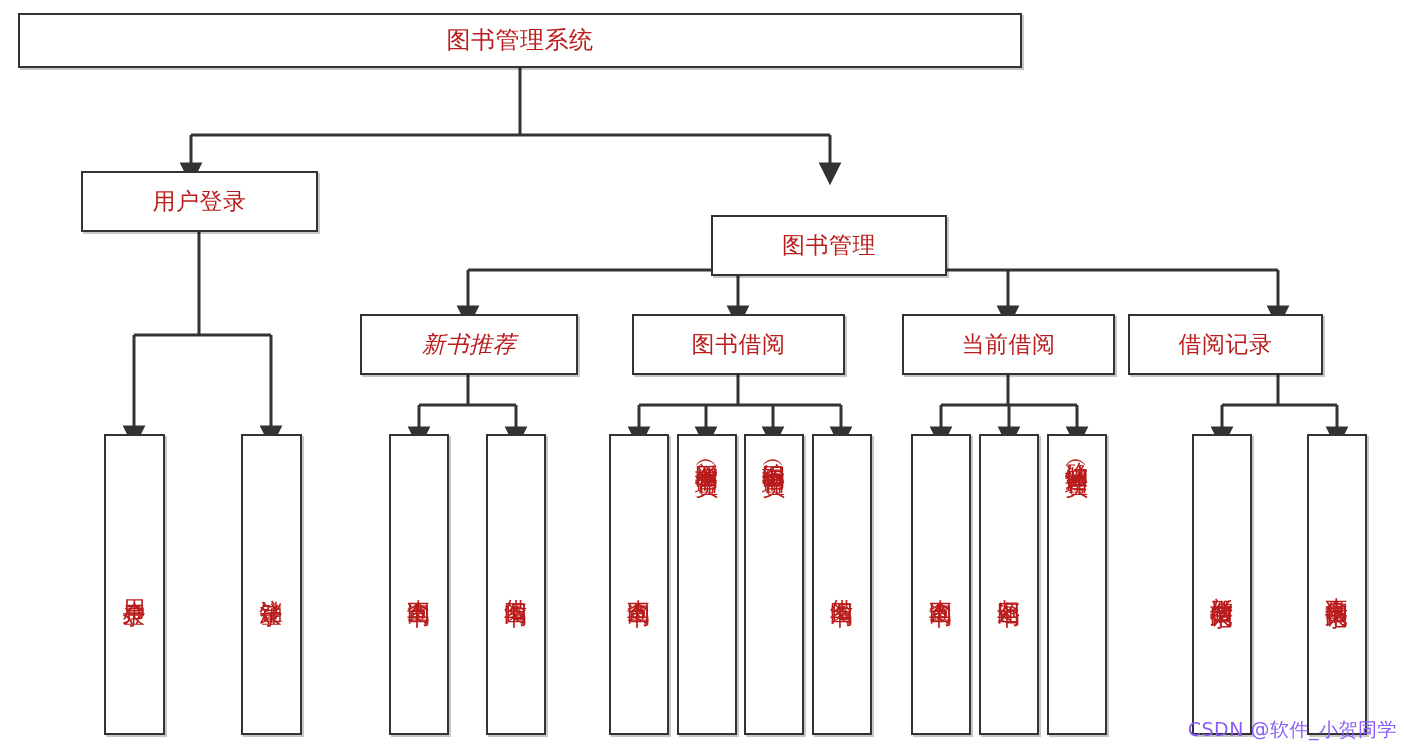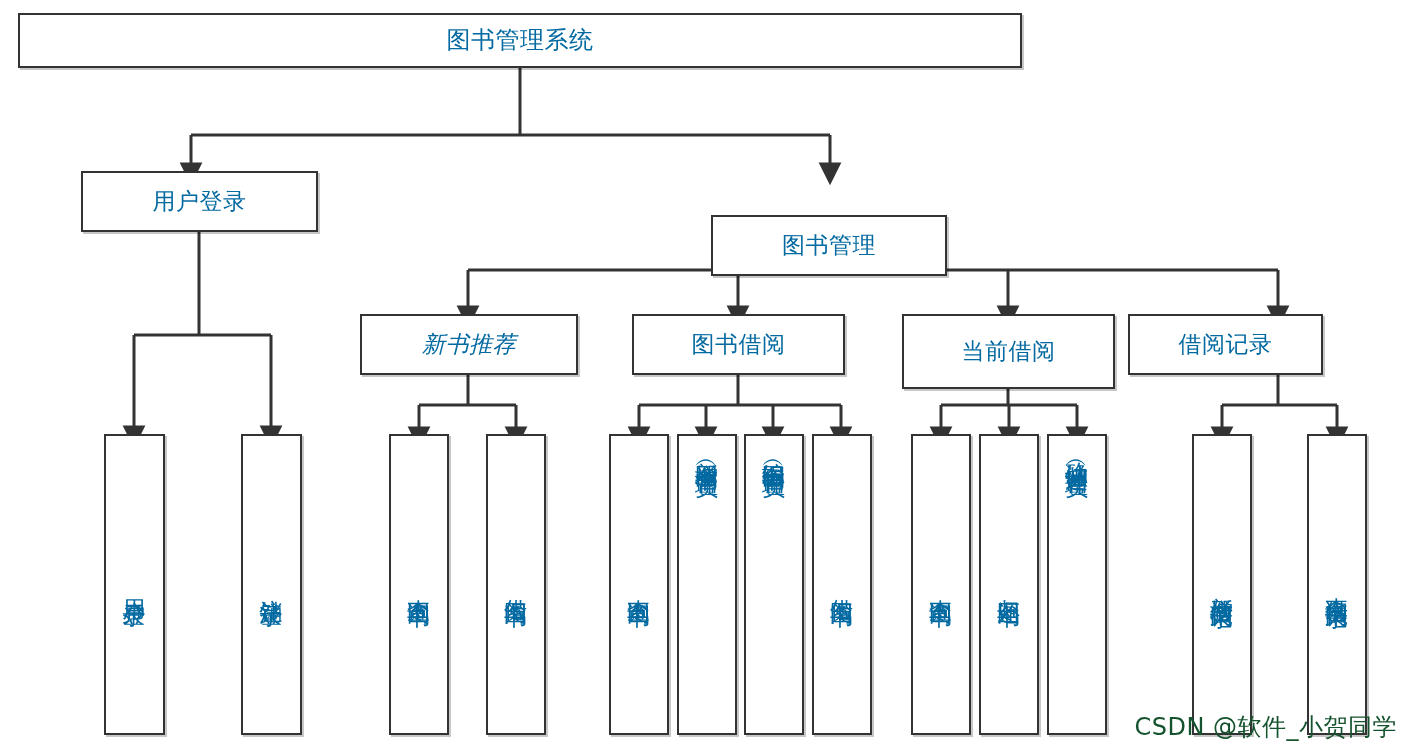--- a/index.html
+++ b/index.html
@@ -34,21 +34,21 @@
     box-shadow: 2px 2px 0 rgba(0,0,0,0.22);
     display: flex;
     align-items: center;
     justify-content: center;
     color: #3a3a3a;
   }
   .node-label {
     display: block;
     line-height: 1.18;
     letter-spacing: 0.5px;
-    color: #0369a1;
+    color: #b91c1c;
   }
   .node.horizontal .node-label {
     font-size: 23px;
     white-space: nowrap;
   }
   .node.root .node-label {
     font-size: 24px;
   }
   .node.vertical {
     align-items: flex-start;
@@ -64,22 +64,22 @@
     max-height: 292px;
   }
   .node.vertical.centered {
     align-items: center;
     padding-top: 0;
   }
   #watermark {
     position: absolute;
     right: 8px;
     bottom: 4px;
-    font-size: 24px;
-    color: #14532d;
+    font-size: 19px;
+    color: #8b5cf6;
     letter-spacing: 0.5px;
     white-space: nowrap;
     user-select: none;
   }
 </style>
 </head>
 <body>
 
 <div id="diagram-root">
 
@@ -143,21 +143,21 @@
   <div class="node horizontal" style="left:711px; top:171px; width:236px; height:61px;margin-top:44px;">
     <span class="node-label">图书管理</span>
   </div>
 
   <div class="node horizontal" style="left:360px; top:314px; width:218px; height:61px;font-style:italic;">
     <span class="node-label">新书推荐</span>
   </div>
   <div class="node horizontal" style="left:632px; top:314px; width:213px; height:61px;">
     <span class="node-label">图书借阅</span>
   </div>
-  <div class="node horizontal" style="left:902px; top:314px; width:213px; height:75px;">
+  <div class="node horizontal" style="left:902px; top:314px; width:213px; height:61px;">
     <span class="node-label">当前借阅</span>
   </div>
   <div class="node horizontal" style="left:1128px; top:314px; width:195px; height:61px;">
     <span class="node-label">借阅记录</span>
   </div>
 
   <div class="node vertical centered" style="left:104px; top:434px; width:61px; height:301px;">
     <span class="node-label">用户登录</span>
   </div>
   <div class="node vertical centered" style="left:241px; top:434px; width:61px; height:301px;">

